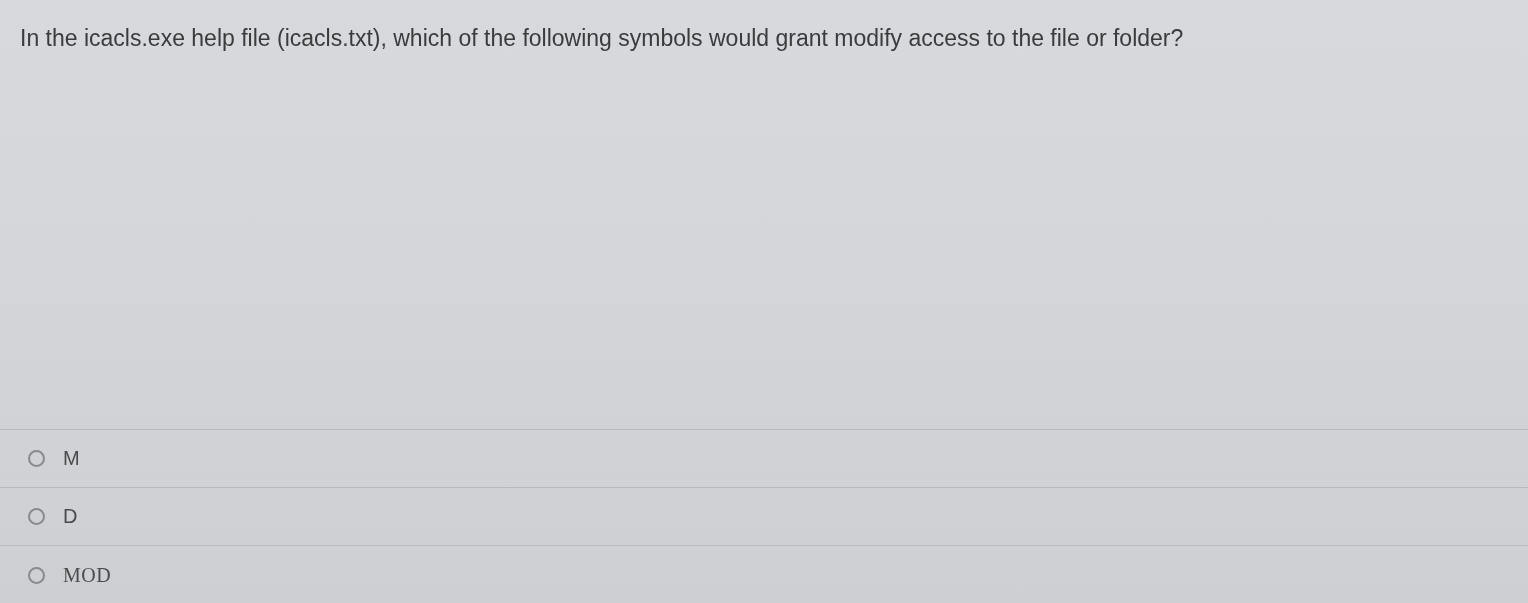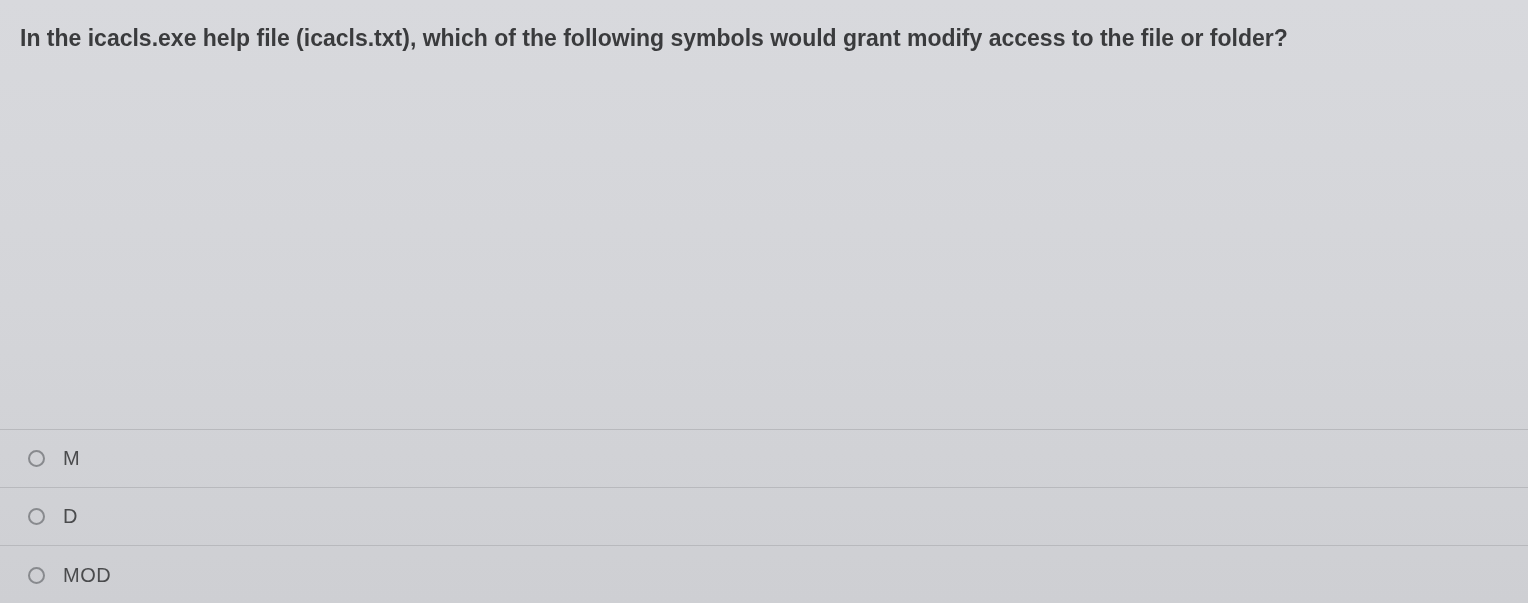--- a/index.html
+++ b/index.html
@@ -12,39 +12,40 @@
       background: linear-gradient(to bottom, #d8d9dd 0%, #d4d5d9 50%, #cecfd3 100%);
       width: 1528px;
       height: 603px;
       overflow: hidden;
       position: relative;
     }
     .question-text {
       padding: 22px 20px 0 20px;
       font-size: 23px;
       color: #3a3b3d;
-      font-weight: 700;
+      font-weight: 400;
       line-height: 1.4;
     }
     .options-container {
       position: absolute;
       bottom: 0;
       left: 0;
       right: 0;
       width: 100%;
     }
     .option-row {
       display: flex;
       align-items: center;
       padding: 14px 28px;
       border-top: 1px solid #b8b9bd;
       min-height: 58px;
     }
     .option-row:last-child {
       padding-bottom: 12px;
+      font-family: Liberation Serif, serif;
     }
     .radio-circle {
       width: 17px;
       height: 17px;
       border: 2px solid #888a8e;
       border-radius: 50%;
       margin-right: 18px;
       flex-shrink: 0;
       background: transparent;
     }

